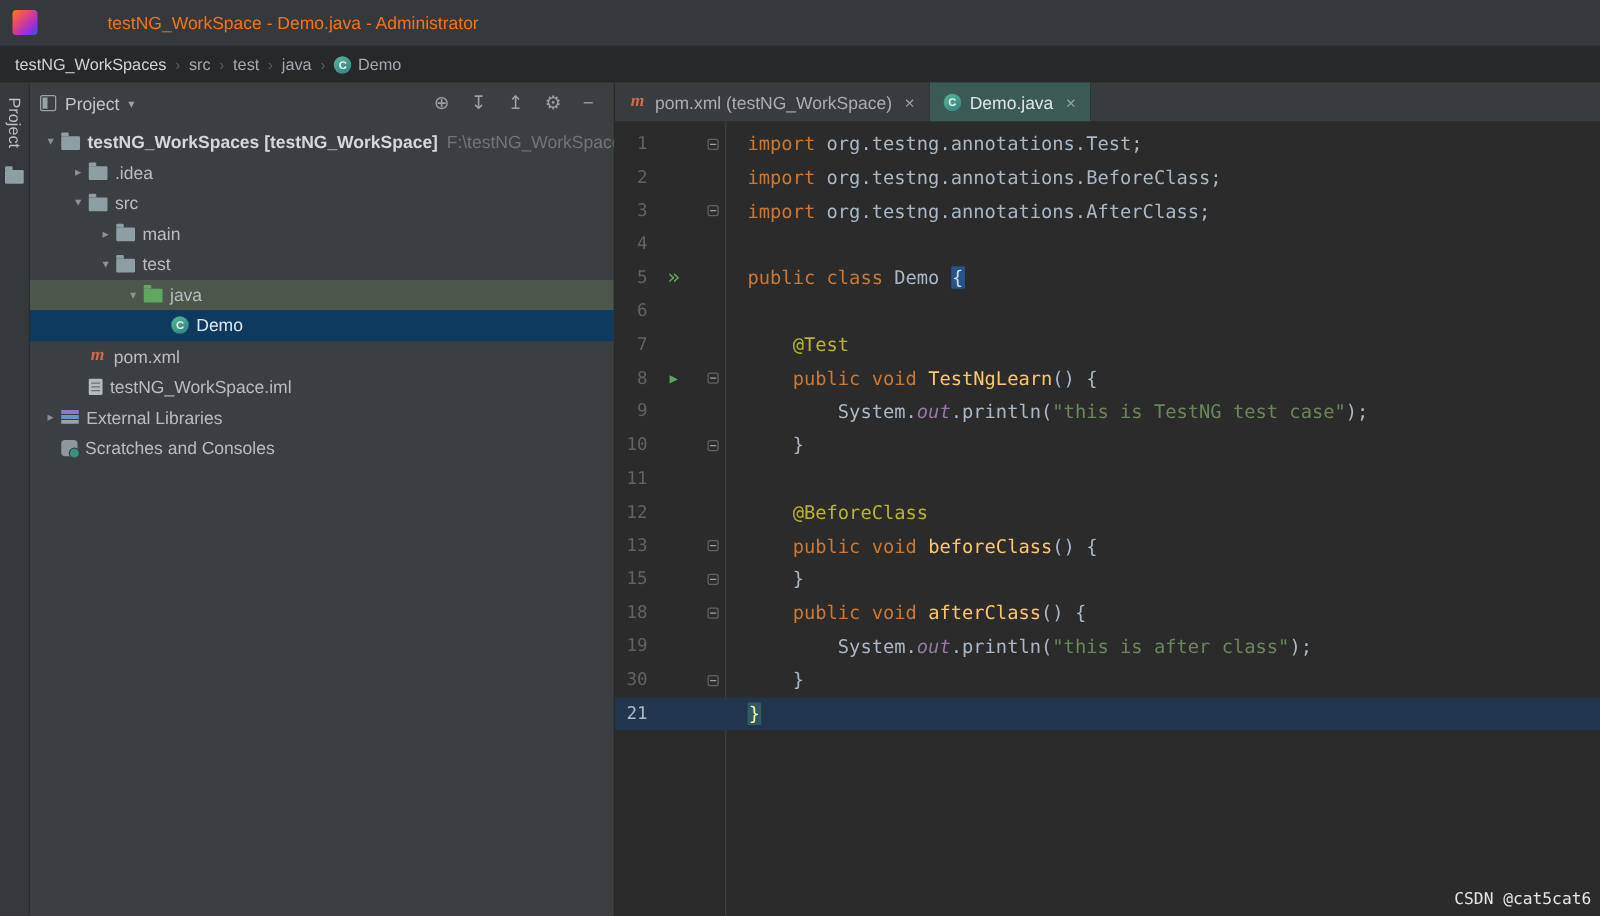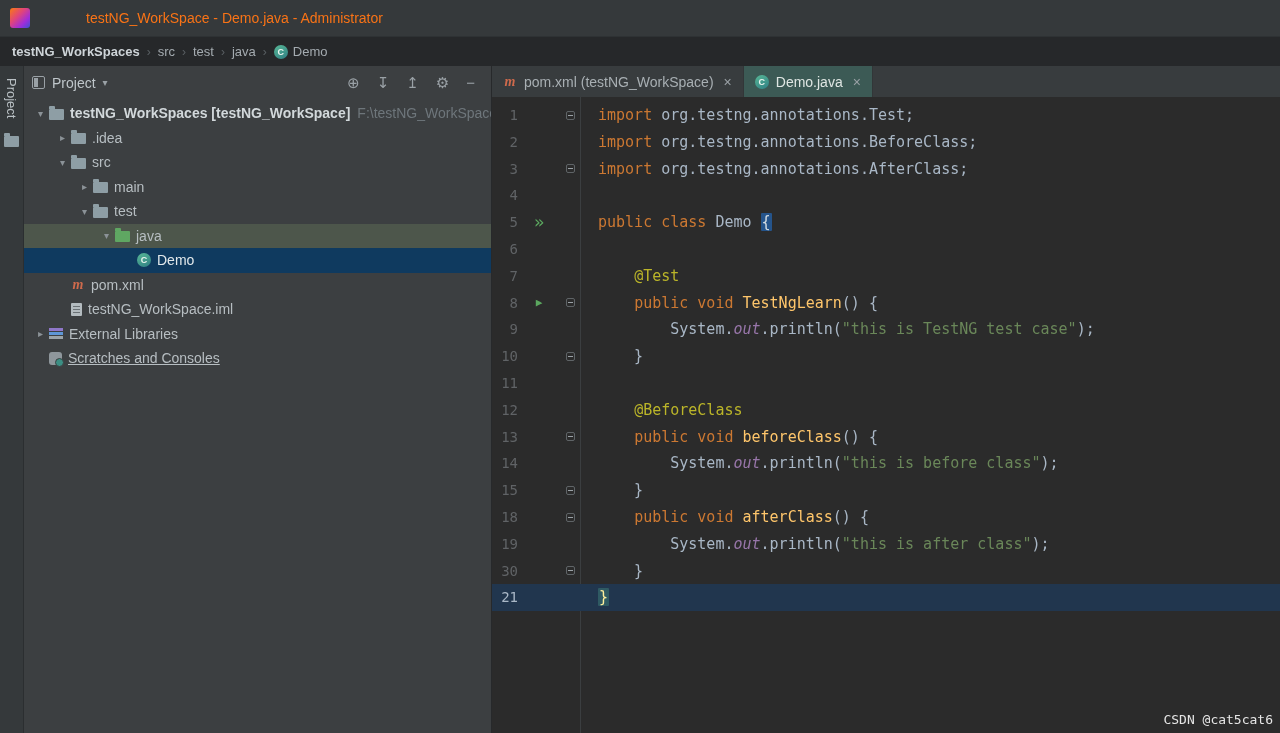--- a/index.html
+++ b/index.html
@@ -12,21 +12,21 @@
   .logo{width:20px;height:20px;border-radius:3px;margin-right:12px;flex:0 0 20px;
     background:linear-gradient(135deg,#f97a12 0%,#e0447c 40%,#9f2ddb 72%,#3b51d4 100%)}
   .menu-items{display:flex;align-items:center}
   .menu-item{padding:0 9px;font-size:14px;color:#bdc4c8;text-decoration:underline;text-underline-offset:3px;white-space:nowrap}
   .win-title{margin-left:44px;font-size:14px;color:#f97316;white-space:nowrap;overflow:hidden}
 
   
   .breadcrumbs{height:30px;flex:0 0 30px;background:#26282a;border-top:1px solid #2e3234;
     display:flex;align-items:center;padding:0 12px;gap:7px;font-size:13px;color:#a4abb0;white-space:nowrap}
   .crumb{display:flex;align-items:center;gap:5px}
-  .crumb.bold{font-weight:bold;color:#ced4d8}
+  .crumb.bold{font-weight:normal;color:#ced4d8}
   .crumb-sep{color:#595f63;font-size:12px}
 
   
   .main{flex:1;display:flex;min-height:0}
 
   
   .stripe{width:24px;flex:0 0 24px;background:#35393b;border-right:1px solid #2b2e30;
     display:flex;flex-direction:column;align-items:center;padding-top:12px;gap:16px}
   .stripe-label{writing-mode:vertical-rl;font-size:13px;color:#b9c0c4}
 
@@ -199,21 +199,21 @@
           <div class="tree-row" style="padding-left: 30px;">
             <span class="chev"></span>
             <span class="icon ic-iml"></span>
             <span class="tree-label">testNG_WorkSpace.iml</span>
           </div>
           <div class="tree-row" style="padding-left: 8px;">
             <span class="chev">▸</span>
             <span class="icon ic-lib"></span>
             <span class="tree-label">External Libraries</span>
           </div>
-          <div class="tree-row" style="padding-left: 8px; text-decoration: underline;">
+          <div class="tree-row" style="padding-left: 8px;">
             <span class="chev"></span>
             <span class="icon ic-scratch"></span>
             <span class="tree-label">Scratches and Consoles</span>
           </div>
         </div>
     </aside>
 
     <section class="editor-area">
       <div class="tabbar" id="tabbar">
           <div class="tab">
@@ -312,26 +312,20 @@
             </div>
             <div class="line">
               <span class="num">13</span>
               <span class="ric"></span>
               <span class="foldc">
                 <span class="fold-mark"></span>
               </span>
               <span class="code"><span class="tk-pl">    </span><span class="tk-kw">public void </span><span class="tk-mn">beforeClass</span><span class="tk-pl">() {</span></span>
             </div>
             <div class="line">
-              <span class="num">14</span>
-              <span class="ric"></span>
-              <span class="foldc"></span>
-              <span class="code"><span class="tk-pl">        System.</span><span class="tk-fld">out</span><span class="tk-pl">.println(</span><span class="tk-str">"this is before class"</span><span class="tk-pl">);</span></span>
-            </div>
-            <div class="line">
               <span class="num">15</span>
               <span class="ric"></span>
               <span class="foldc">
                 <span class="fold-mark"></span>
               </span>
               <span class="code"><span class="tk-pl">    }</span></span>
             </div>
             <div class="line">
               <span class="num">18</span>
               <span class="ric"></span>

